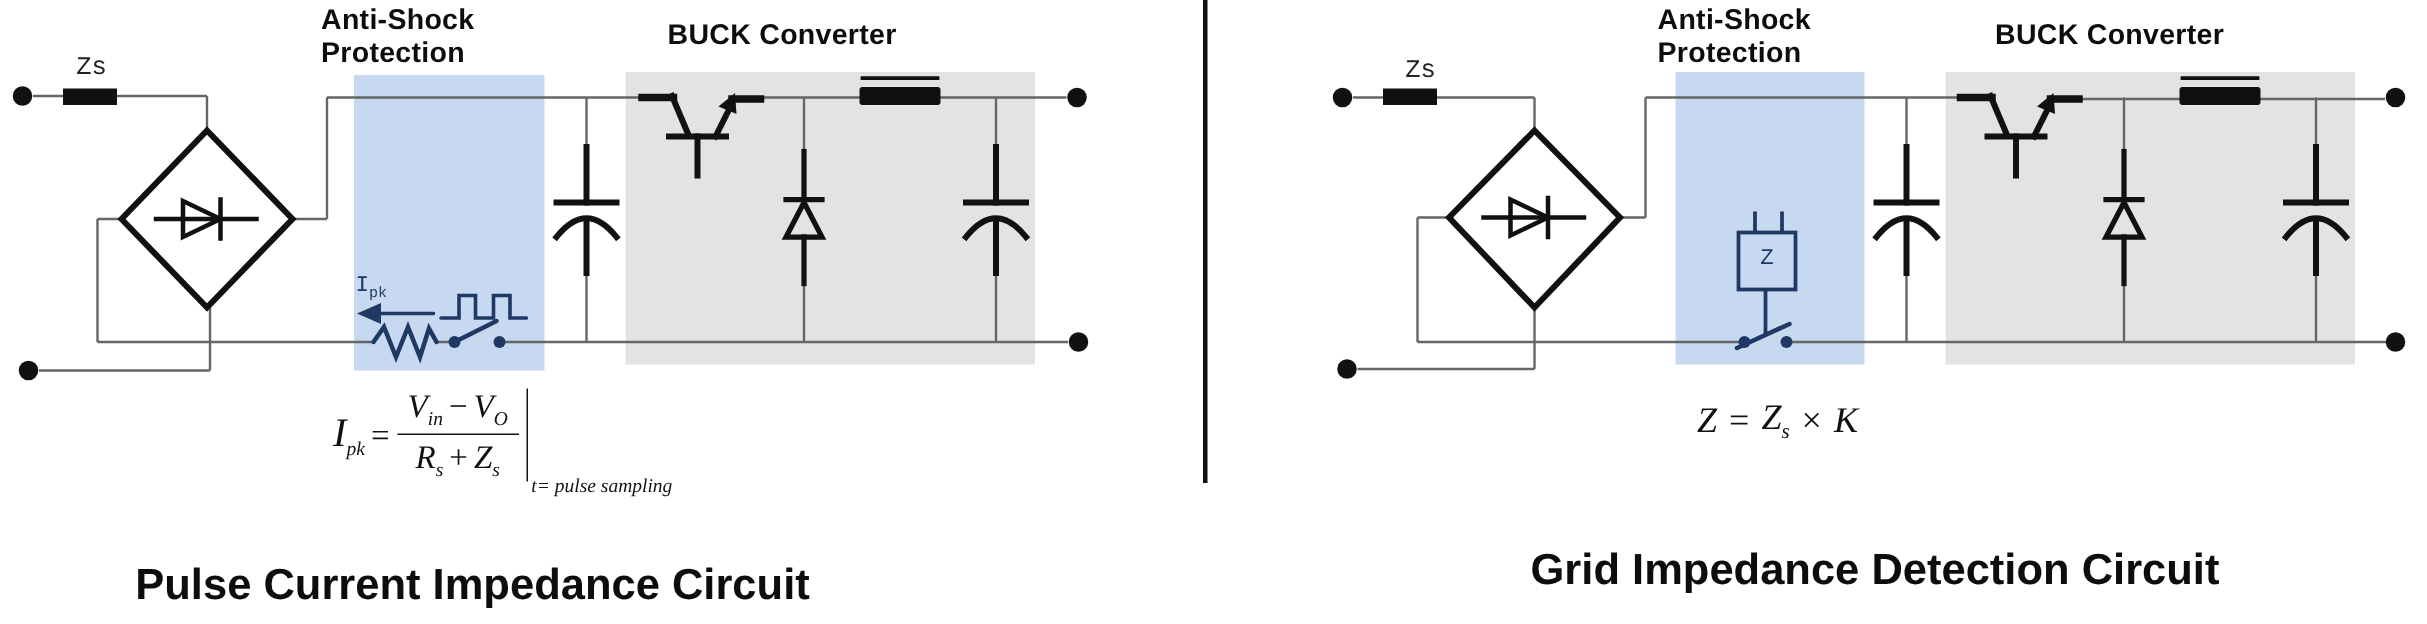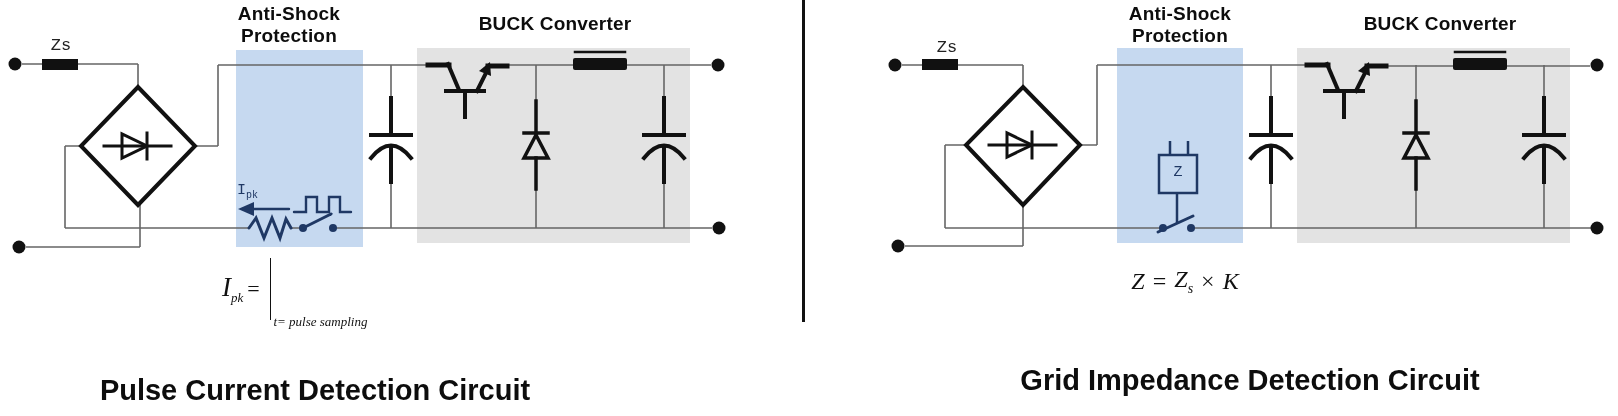--- a/index.html
+++ b/index.html
@@ -1,20 +1,20 @@
 <!DOCTYPE html>
 <html><head>
 <meta charset="utf-8">
 <style>
   html,body{margin:0;padding:0;background:#fff;}
   .canvas{position:relative;width:1618px;height:416px;background:#ffffff;overflow:hidden;
           font-family:"Liberation Sans",sans-serif;}
   .lbl{position:absolute;color:#111;}
   .mono{font-family:"Liberation Mono",monospace;}
-  .section-title{font-weight:bold;font-size:19px;line-height:1.18;text-align:center;color:#0d0d0d;letter-spacing:.2px;}
+  .section-title{font-weight:bold;font-size:19px;line-height:1.18;color:#0d0d0d;letter-spacing:.2px;}
   .zs{font-size:17px;color:#222;text-align:center;}
   .navy{color:#1f3864;}
   .ipk{font-size:15px;}
   .zbox-lbl{font-size:15px;text-align:center;}
   .caption{font-weight:bold;font-size:29px;text-align:center;color:#0d0d0d;}
   .formula{position:absolute;display:flex;align-items:center;font-family:"Liberation Serif",serif;color:#111;}
   .it{font-style:italic;}
   .f-main{font-size:27px;font-style:italic;}
   .formula sub{font-style:italic;font-size:13px;}
   .f-eq{font-size:22px;margin:0 5px 0 4px;font-style:normal;}
@@ -191,25 +191,29 @@
 
   <div class="lbl section-title" style="left:445px;top:13px;width:220px;">BUCK Converter</div>
 
   <div class="lbl mono navy ipk" style="left:237px;top:182px;">
     <span>I</span><sub style="font-size:10px;">pk</sub>
   </div>
 
   <div class="formula" style="left:222px;top:258px;">
     <span class="f-main"><span>I</span><sub>pk</sub></span>
     <span class="f-eq">=</span>
+    <span class="frac">
+      <span class="num"><span class="it">V</span><sub>in</sub><span class="op">−</span><span class="it">V</span><sub>O</sub></span>
+      <span class="den"><span class="it">R</span><sub>s</sub><span class="op">+</span><span class="it">Z</span><sub>s</sub></span>
+    </span>
     <span class="vbar"></span>
     <sub class="cond it">t= pulse sampling</sub>
   </div>
 
-  <div class="lbl caption" style="left:0px;top:374px;width:630px;">Pulse Current Detection Circuit</div>
+  <div class="lbl caption" style="left:0px;top:374px;width:630px;">Pulse Current Impedance Circuit</div>
 
   <div class="lbl mono zs" style="left:928px;top:38px;width:38px;">Zs</div>
 
   <div class="lbl section-title" style="left:1105px;top:3px;width:150px;">
     <div>Anti-Shock</div>
     <div>Protection</div>
   </div>
 
   <div class="lbl section-title" style="left:1330px;top:13px;width:220px;">BUCK Converter</div>
 

